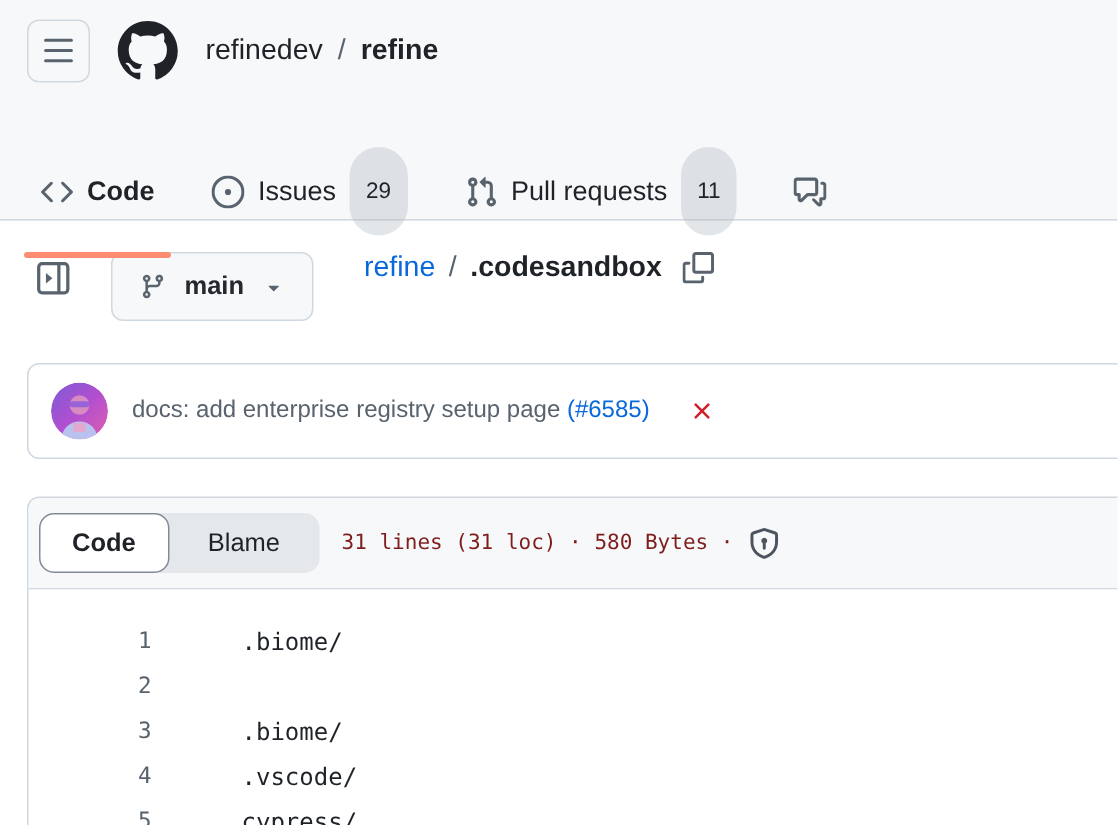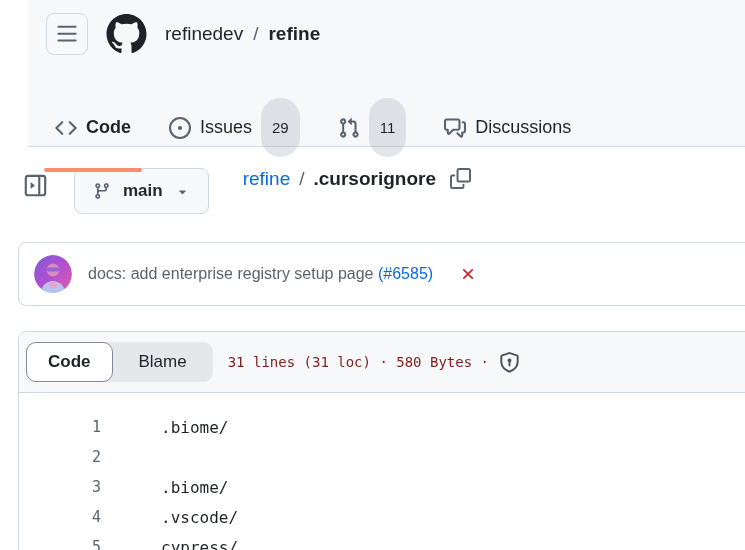--- a/index.html
+++ b/index.html
@@ -8,21 +8,20 @@
     width:745px; height:550px; overflow:hidden; position:relative;
     background:#ffffff; color:#1f2328;
     font-family:"Liberation Sans", sans-serif;
   }
   svg { display:block; }
 
   
   .app-header {
     background:#f6f8fa; height:147px; box-sizing:border-box;
     border-bottom:1px solid #d0d7de;
-    margin-left:28px;
   }
   .topbar { display:flex; align-items:center; padding:13px 16px 0 18px; gap:18px; height:55px; }
   .hamburger-btn {
     width:42px; height:42px; border:1px solid #d1d9e0; border-radius:8px;
     background:transparent; display:flex; align-items:center; justify-content:center;
     color:#59636e; cursor:pointer; flex-shrink:0;
   }
   .octocat { color:#1f2328; flex-shrink:0; }
   .repo-breadcrumb { display:flex; align-items:center; gap:10px; font-size:19px; }
   .repo-owner { color:#1f2328; }
@@ -148,29 +147,29 @@
       </span>
       <span class="tab-label">Issues</span>
       <span class="counter">29</span>
     </div>
     <div class="tab">
       <span class="tab-icon">
         <svg width="22" height="22" viewBox="0 0 16 16" fill="currentColor">
             <path d="M1.5 3.25a2.25 2.25 0 1 1 3 2.122v5.256a2.251 2.251 0 1 1-1.5 0V5.372A2.25 2.25 0 0 1 1.5 3.25Zm5.677-.177L9.573.677A.25.25 0 0 1 10 .854V2.5h1A2.5 2.5 0 0 1 13.5 5v5.628a2.251 2.251 0 1 1-1.5 0V5a1 1 0 0 0-1-1h-1v1.646a.25.25 0 0 1-.427.177L7.177 3.427a.25.25 0 0 1 0-.354ZM3.75 2.5a.75.75 0 1 0 0 1.5.75.75 0 0 0 0-1.5Zm0 9.5a.75.75 0 1 0 0 1.5.75.75 0 0 0 0-1.5Zm8.25.75a.75.75 0 1 0 1.5 0 .75.75 0 0 0-1.5 0Z"></path>
           </svg>
       </span>
+      <span class="tab-label">Pull requests</span>
       <span class="counter">11</span>
     </div>
     <div class="tab">
       <span class="tab-icon">
         <svg width="22" height="22" viewBox="0 0 16 16" fill="currentColor">
             <path d="M1.75 1h8.5c.966 0 1.75.784 1.75 1.75v5.5A1.75 1.75 0 0 1 10.25 10H7.061l-2.574 2.573A1.458 1.458 0 0 1 2 11.543V10h-.25A1.75 1.75 0 0 1 0 8.25v-5.5C0 1.784.784 1 1.75 1ZM1.5 2.75v5.5c0 .138.112.25.25.25h1a.75.75 0 0 1 .75.75v2.19l2.72-2.72a.749.749 0 0 1 .53-.22h3.5a.25.25 0 0 0 .25-.25v-5.5a.25.25 0 0 0-.25-.25h-8.5a.25.25 0 0 0-.25.25Zm13 2a.25.25 0 0 0-.25-.25h-.5a.75.75 0 0 1 0-1.5h.5c.966 0 1.75.784 1.75 1.75v5.5A1.75 1.75 0 0 1 14.25 12H14v1.543a1.458 1.458 0 0 1-2.487 1.03L9.22 12.28a.749.749 0 0 1 .326-1.275.749.749 0 0 1 .734.215l2.22 2.22v-2.19a.75.75 0 0 1 .75-.75h1a.25.25 0 0 0 .25-.25Z"></path>
           </svg>
       </span>
-      <span class="tab-label">Discussions</span>
     </div>
   </nav>
 </header>
 
 <div class="file-nav-row">
   <button class="panel-toggle-btn">
     <span>
       <svg width="23" height="23" viewBox="0 0 16 16" fill="none" stroke="currentColor" stroke-width="1.5">
         <rect x="1.25" y="1.25" width="13.5" height="13.5" rx="1.6"></rect>
         <line x1="10.6" y1="1.5" x2="10.6" y2="14.5"></line>
@@ -187,21 +186,21 @@
     <span class="branch-label">main</span>
     <span class="caret">
       <svg width="15" height="15" viewBox="0 0 16 16" fill="currentColor">
           <path d="m4.427 7.427 3.396 3.396a.25.25 0 0 0 .354 0l3.396-3.396A.25.25 0 0 0 11.396 7H4.604a.25.25 0 0 0-.177.427Z"></path>
         </svg>
     </span>
   </button>
   <div class="file-breadcrumb">
     <span class="crumb-repo">refine</span>
     <span class="crumb-sep">/</span>
-    <span class="crumb-file">.cursorignore</span>
+    <span class="crumb-file">.codesandbox</span>
   </div>
   <button class="copy-path-btn">
     <span>
       <svg width="21" height="21" viewBox="0 0 16 16" fill="currentColor">
           <path d="M0 6.75C0 5.784.784 5 1.75 5h1.5a.75.75 0 0 1 0 1.5h-1.5a.25.25 0 0 0-.25.25v7.5c0 .138.112.25.25.25h7.5a.25.25 0 0 0 .25-.25v-1.5a.75.75 0 0 1 1.5 0v1.5A1.75 1.75 0 0 1 9.25 16h-7.5A1.75 1.75 0 0 1 0 14.25Z"></path>
           <path d="M5 1.75C5 .784 5.784 0 6.75 0h7.5C15.216 0 16 .784 16 1.75v7.5A1.75 1.75 0 0 1 14.25 11h-7.5A1.75 1.75 0 0 1 5 9.25Zm1.75-.25a.25.25 0 0 0-.25.25v7.5c0 .138.112.25.25.25h7.5a.25.25 0 0 0 .25-.25v-7.5a.25.25 0 0 0-.25-.25Z"></path>
         </svg>
     </span>
   </button>
 </div>

